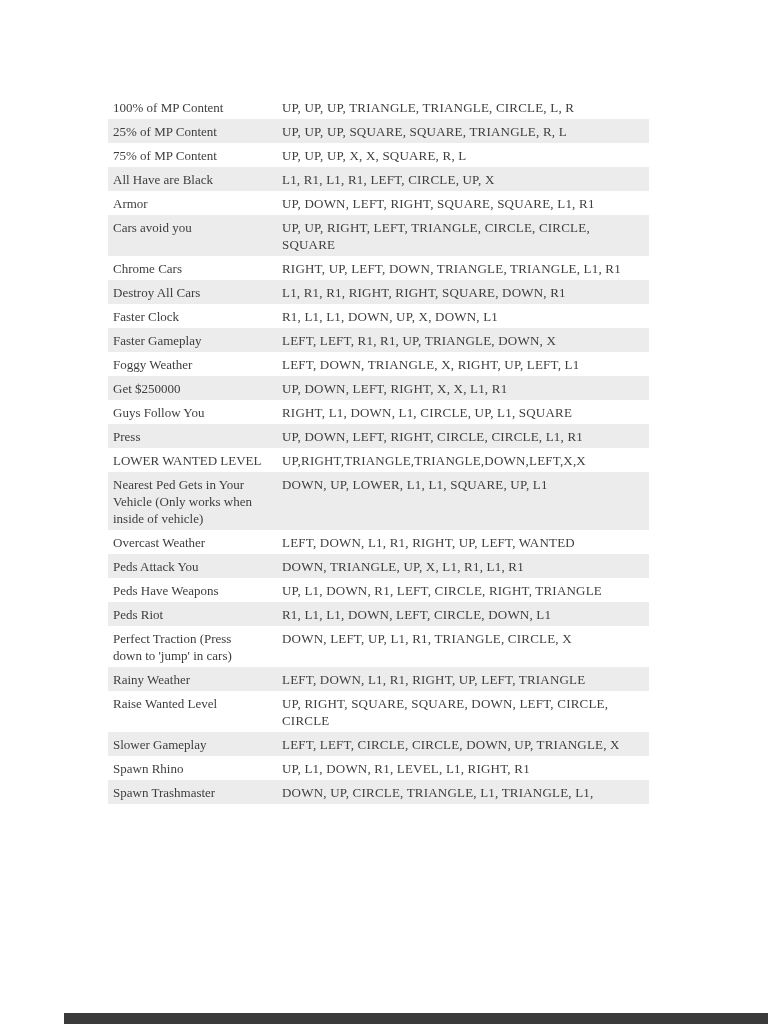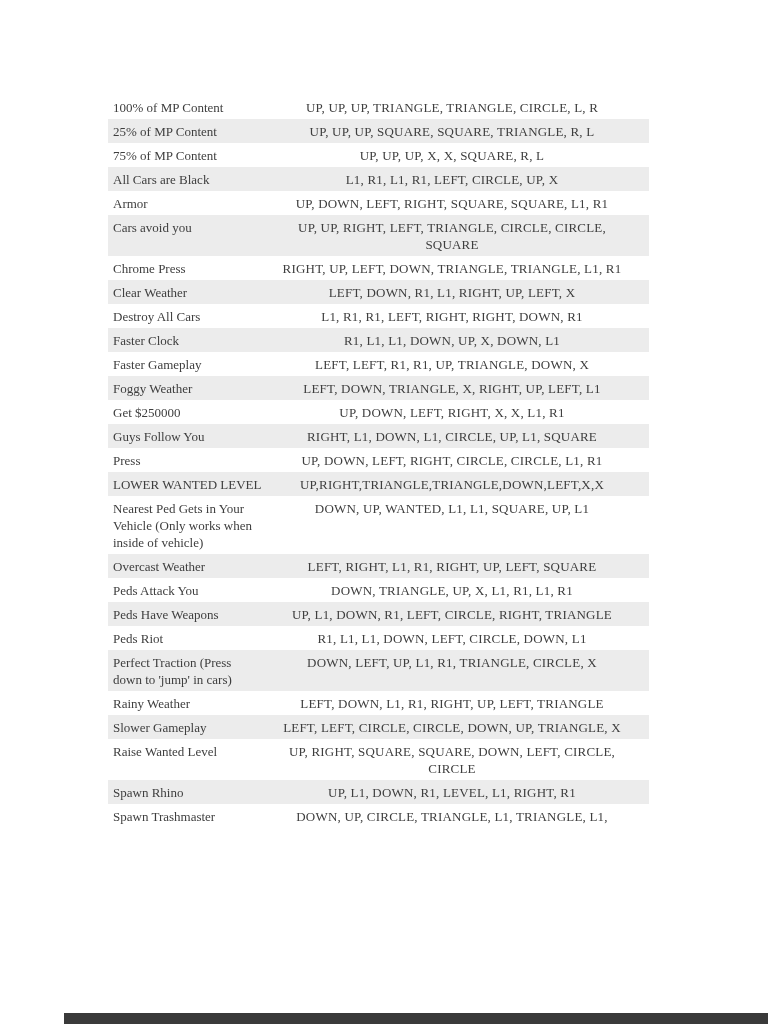--- a/index.html
+++ b/index.html
@@ -38,21 +38,20 @@
   td.name-cell {
     width: 174px;
     padding-left: 5px;
     padding-right: 19px;
   }
   td.code-cell {
     width: 367px;
     padding-left: 0;
     padding-right: 27px;
     letter-spacing: 0.2px;
-    text-align: center;
   }
   tr.cheat-row:nth-child(even) { background: var(--stripe); }
   .bottom-bar {
     position: absolute;
     left: 64px; right: 0; bottom: 0;
     height: 11px;
     background: var(--bar);
   }
 </style>
 </head>
@@ -67,42 +66,38 @@
         </tr>
         <tr class="cheat-row">
           <td class="name-cell">25% of MP Content</td>
           <td class="code-cell">UP, UP, UP, SQUARE, SQUARE, TRIANGLE, R, L</td>
         </tr>
         <tr class="cheat-row">
           <td class="name-cell">75% of MP Content</td>
           <td class="code-cell">UP, UP, UP, X, X, SQUARE, R, L</td>
         </tr>
         <tr class="cheat-row">
-          <td class="name-cell">All Cars are Black</td>
+          <td class="name-cell">All Have are Black</td>
           <td class="code-cell">L1, R1, L1, R1, LEFT, CIRCLE, UP, X</td>
         </tr>
         <tr class="cheat-row">
           <td class="name-cell">Armor</td>
           <td class="code-cell">UP, DOWN, LEFT, RIGHT, SQUARE, SQUARE, L1, R1</td>
         </tr>
         <tr class="cheat-row">
           <td class="name-cell">Cars avoid you</td>
           <td class="code-cell">UP, UP, RIGHT, LEFT, TRIANGLE, CIRCLE, CIRCLE, SQUARE</td>
         </tr>
         <tr class="cheat-row">
-          <td class="name-cell">Chrome Press</td>
+          <td class="name-cell">Chrome Cars</td>
           <td class="code-cell">RIGHT, UP, LEFT, DOWN, TRIANGLE, TRIANGLE, L1, R1</td>
         </tr>
         <tr class="cheat-row">
-          <td class="name-cell">Clear Weather</td>
-          <td class="code-cell">LEFT, DOWN, R1, L1, RIGHT, UP, LEFT, X</td>
-        </tr>
-        <tr class="cheat-row">
           <td class="name-cell">Destroy All Cars</td>
-          <td class="code-cell">L1, R1, R1, LEFT, RIGHT, RIGHT, DOWN, R1</td>
+          <td class="code-cell">L1, R1, R1, RIGHT, RIGHT, SQUARE, DOWN, R1</td>
         </tr>
         <tr class="cheat-row">
           <td class="name-cell">Faster Clock</td>
           <td class="code-cell">R1, L1, L1, DOWN, UP, X, DOWN, L1</td>
         </tr>
         <tr class="cheat-row">
           <td class="name-cell">Faster Gameplay</td>
           <td class="code-cell">LEFT, LEFT, R1, R1, UP, TRIANGLE, DOWN, X</td>
         </tr>
         <tr class="cheat-row">
@@ -120,25 +115,25 @@
         <tr class="cheat-row">
           <td class="name-cell">Press</td>
           <td class="code-cell">UP, DOWN, LEFT, RIGHT, CIRCLE, CIRCLE, L1, R1</td>
         </tr>
         <tr class="cheat-row">
           <td class="name-cell">LOWER WANTED LEVEL</td>
           <td class="code-cell">UP,RIGHT,TRIANGLE,TRIANGLE,DOWN,LEFT,X,X</td>
         </tr>
         <tr class="cheat-row">
           <td class="name-cell">Nearest Ped Gets in Your Vehicle (Only works when inside of vehicle)</td>
-          <td class="code-cell">DOWN, UP, WANTED, L1, L1, SQUARE, UP, L1</td>
+          <td class="code-cell">DOWN, UP, LOWER, L1, L1, SQUARE, UP, L1</td>
         </tr>
         <tr class="cheat-row">
           <td class="name-cell">Overcast Weather</td>
-          <td class="code-cell">LEFT, RIGHT, L1, R1, RIGHT, UP, LEFT, SQUARE</td>
+          <td class="code-cell">LEFT, DOWN, L1, R1, RIGHT, UP, LEFT, WANTED</td>
         </tr>
         <tr class="cheat-row">
           <td class="name-cell">Peds Attack You</td>
           <td class="code-cell">DOWN, TRIANGLE, UP, X, L1, R1, L1, R1</td>
         </tr>
         <tr class="cheat-row">
           <td class="name-cell">Peds Have Weapons</td>
           <td class="code-cell">UP, L1, DOWN, R1, LEFT, CIRCLE, RIGHT, TRIANGLE</td>
         </tr>
         <tr class="cheat-row">
@@ -147,26 +142,26 @@
         </tr>
         <tr class="cheat-row">
           <td class="name-cell">Perfect Traction (Press down to 'jump' in cars)</td>
           <td class="code-cell">DOWN, LEFT, UP, L1, R1, TRIANGLE, CIRCLE, X</td>
         </tr>
         <tr class="cheat-row">
           <td class="name-cell">Rainy Weather</td>
           <td class="code-cell">LEFT, DOWN, L1, R1, RIGHT, UP, LEFT, TRIANGLE</td>
         </tr>
         <tr class="cheat-row">
+          <td class="name-cell">Raise Wanted Level</td>
+          <td class="code-cell">UP, RIGHT, SQUARE, SQUARE, DOWN, LEFT, CIRCLE, CIRCLE</td>
+        </tr>
+        <tr class="cheat-row">
           <td class="name-cell">Slower Gameplay</td>
           <td class="code-cell">LEFT, LEFT, CIRCLE, CIRCLE, DOWN, UP, TRIANGLE, X</td>
-        </tr>
-        <tr class="cheat-row">
-          <td class="name-cell">Raise Wanted Level</td>
-          <td class="code-cell">UP, RIGHT, SQUARE, SQUARE, DOWN, LEFT, CIRCLE, CIRCLE</td>
         </tr>
         <tr class="cheat-row">
           <td class="name-cell">Spawn Rhino</td>
           <td class="code-cell">UP, L1, DOWN, R1, LEVEL, L1, RIGHT, R1</td>
         </tr>
         <tr class="cheat-row">
           <td class="name-cell">Spawn Trashmaster</td>
           <td class="code-cell">DOWN, UP, CIRCLE, TRIANGLE, L1, TRIANGLE, L1,</td>
         </tr>
       </tbody>

